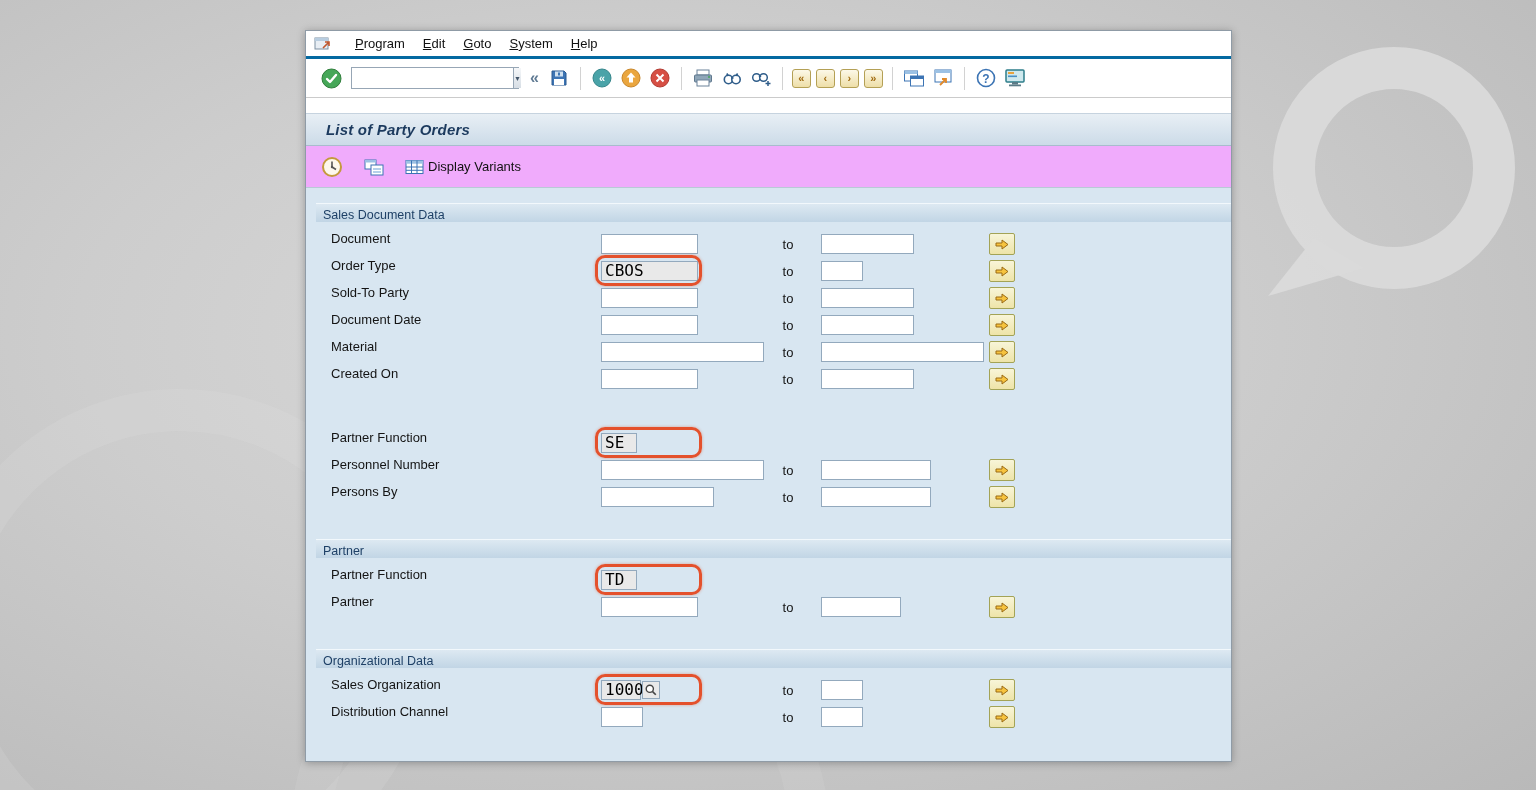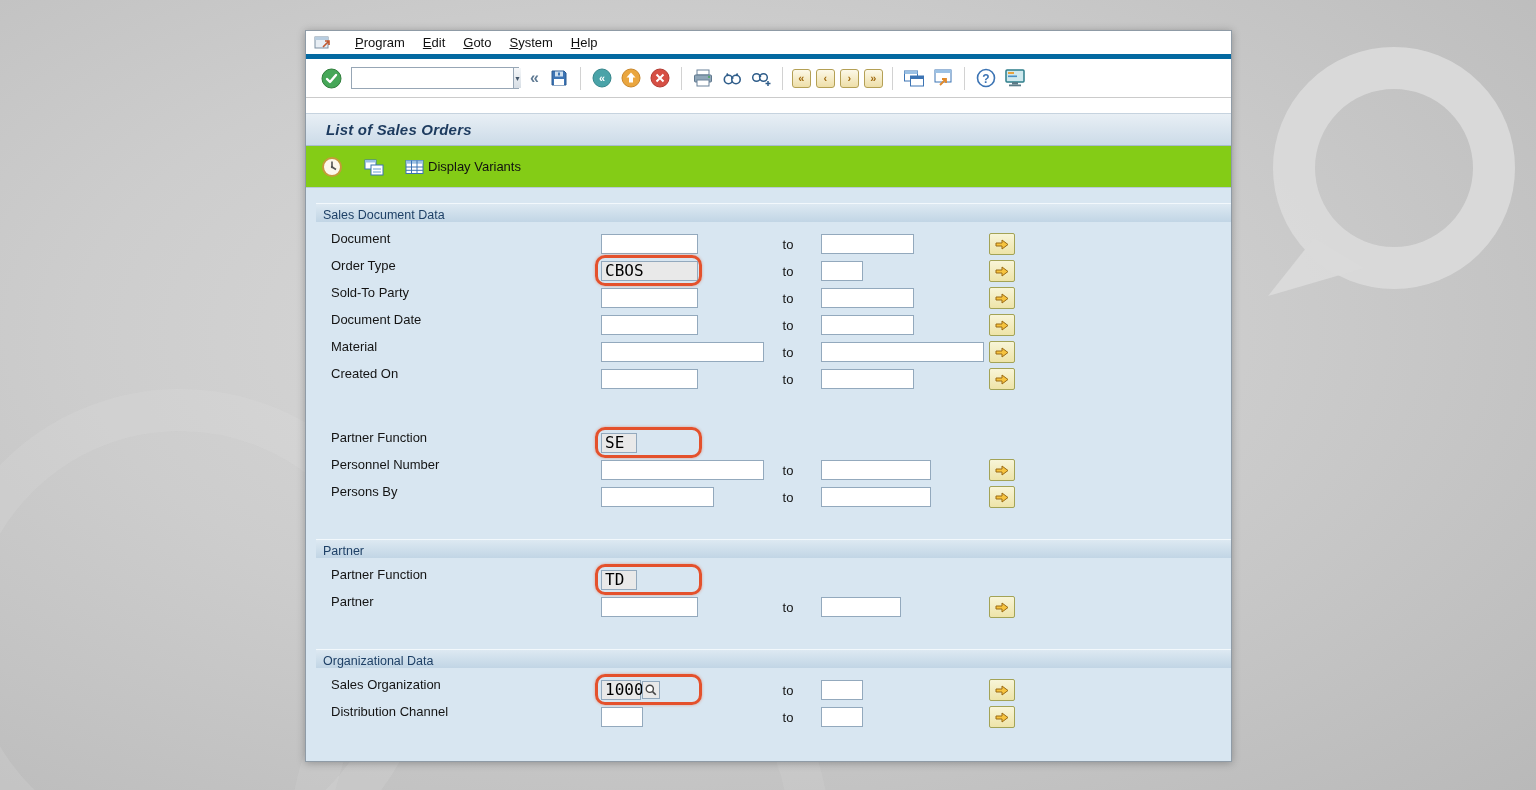--- a/index.html
+++ b/index.html
@@ -7,21 +7,21 @@
   .stage { position:relative; width:1536px; height:790px;
            background: radial-gradient(ellipse at 42% 42%, #d9d9d9 0%, #cdcdcd 45%, #b9b9b9 100%); overflow:hidden; }
   .bg-rings { position:absolute; left:0; top:0; pointer-events:none; }
   .wm { position:absolute; left:1242px; top:42px; pointer-events:none; }
 
   
   .sap-window { position:absolute; left:305px; top:30px; width:927px; height:732px;
                 background:#fff; border:1px solid #8f9ba6; box-shadow:0 1px 8px rgba(0,0,0,.28); overflow:hidden; }
 
   .menubar { height:28px; display:flex; align-items:center; background:#fff; padding-left:8px; gap:2px;
-             border-bottom:5px solid #0369a1; }
+             border-bottom:3px solid #0369a1; }
   .sysicon { width:22px; height:18px; display:flex; align-items:center; margin-right:8px; }
   .menu-item { font-size:13px; color:#111; padding:3px 9px; cursor:default; }
   .menu-item u { text-decoration:underline; }
 
   .toolbar { height:39px; display:flex; align-items:center; background:#fff; padding-left:13px; gap:5px;
              border-bottom:1px solid #cbcbcb; }
   .tbtn { background:none; border:none; width:24px; height:24px; display:flex; align-items:center; justify-content:center; padding:0; cursor:pointer; }
   .tsep { width:1px; height:23px; background:#d2d2d2; margin:0 4px; }
   .cmdfield { display:flex; width:168px; height:22px; border:1px solid #97a6b5; background:#fff; margin:0 3px; }
   .cmdinput { flex:1; border:none; outline:none; font-size:12px; padding:0 3px; font-family:"Liberation Sans",sans-serif; }
@@ -30,21 +30,21 @@
   .tchev { color:#5f7a93; font-size:16px; font-weight:bold; margin:0 3px; }
   .page-btn { width:19px; height:19px; background:linear-gradient(#fcf8e8,#eedfa8); border:1px solid #b4a055;
               border-radius:3px; color:#a06a10; font-weight:bold; font-size:11px; line-height:1;
               display:flex; align-items:center; justify-content:center; padding:0; cursor:pointer; }
 
   .title-gap { height:15px; background:#fff; }
   .titlebar { height:33px; background:linear-gradient(#e8eff5,#ccdbe8); border-top:1px solid #c6d3df;
               border-bottom:1px solid #a9bccd; display:flex; align-items:center; padding-left:20px; }
   .titlebar span { font-size:15px; font-weight:bold; font-style:italic; color:#1c3a5e; letter-spacing:.2px; }
 
-  .apptoolbar { height:42px; background:#84cc16; border-bottom:1px solid #b9c9d6;
+  .apptoolbar { height:42px; background:#f0abfc; border-bottom:1px solid #b9c9d6;
                 display:flex; align-items:center; padding-left:13px; gap:16px; }
   .abtn { background:none; border:none; display:flex; align-items:center; gap:4px; padding:2px; cursor:pointer; }
   .dv-label { font-size:13px; color:#111; }
 
   .content { position:relative; height:573px; background:#d8e6f1; padding-top:15px; overflow:hidden; }
 
   .section { margin:0 0 28px 10px; }
   .sec-head { height:19px; background:linear-gradient(#dde9f2,#c1d5e5); border-top:1px solid #f2f8fc;
               display:flex; align-items:flex-end; padding-left:7px; }
   .sec-head span { font-size:12.5px; color:#1e4066; }
@@ -197,21 +197,21 @@
           <rect x="4" y="7.5" width="9" height="1.6" fill="#4a90c4"></rect>
           <rect x="8" y="14" width="6" height="2.5" fill="#5a7a86"></rect>
           <rect x="5" y="16.5" width="12" height="1.8" fill="#5a7a86"></rect>
         </svg>
       </button>
     </div>
 
     <div class="title-gap"></div>
 
     <div class="titlebar">
-      <span>List of Sales Orders</span>
+      <span>List of Party Orders</span>
     </div>
 
     <div class="apptoolbar">
       <button class="abtn">
         <svg width="22" height="22" viewBox="0 0 22 22">
           <circle cx="11" cy="11" r="9" fill="#fdf8ec" stroke="#c49a3c" stroke-width="2"></circle>
           <circle cx="11" cy="11" r="1.2" fill="#555"></circle>
           <path d="M11 11V5.5M11 11l4 2.5" stroke="#555" stroke-width="1.6"></path>
         </svg>
       </button>

